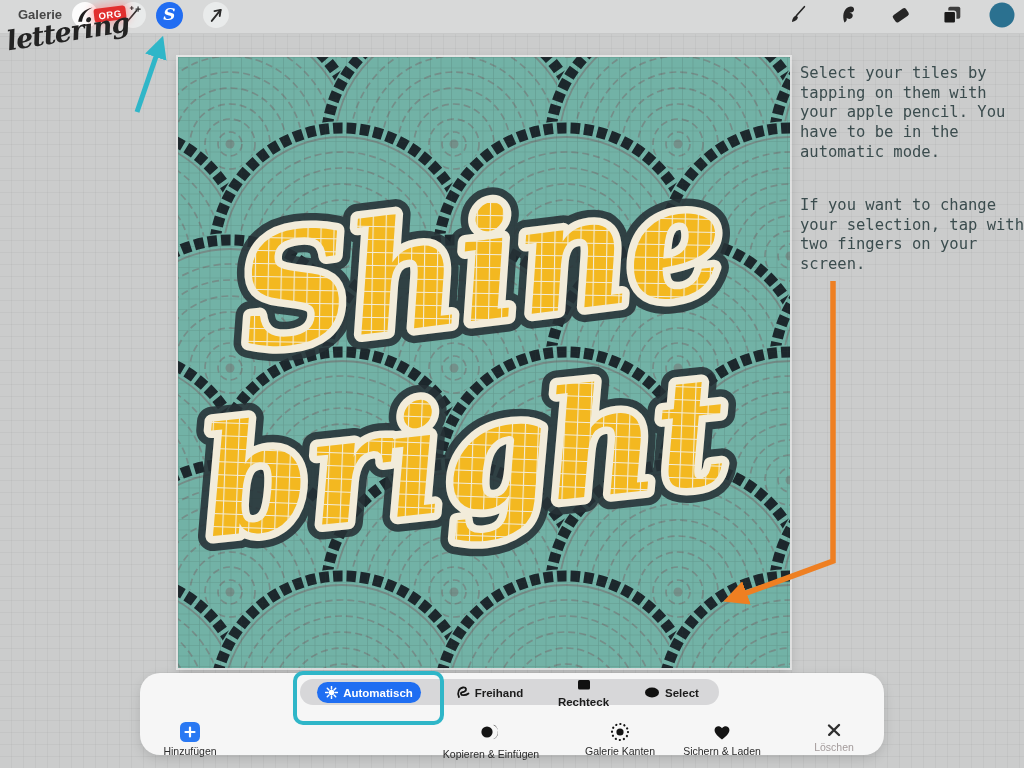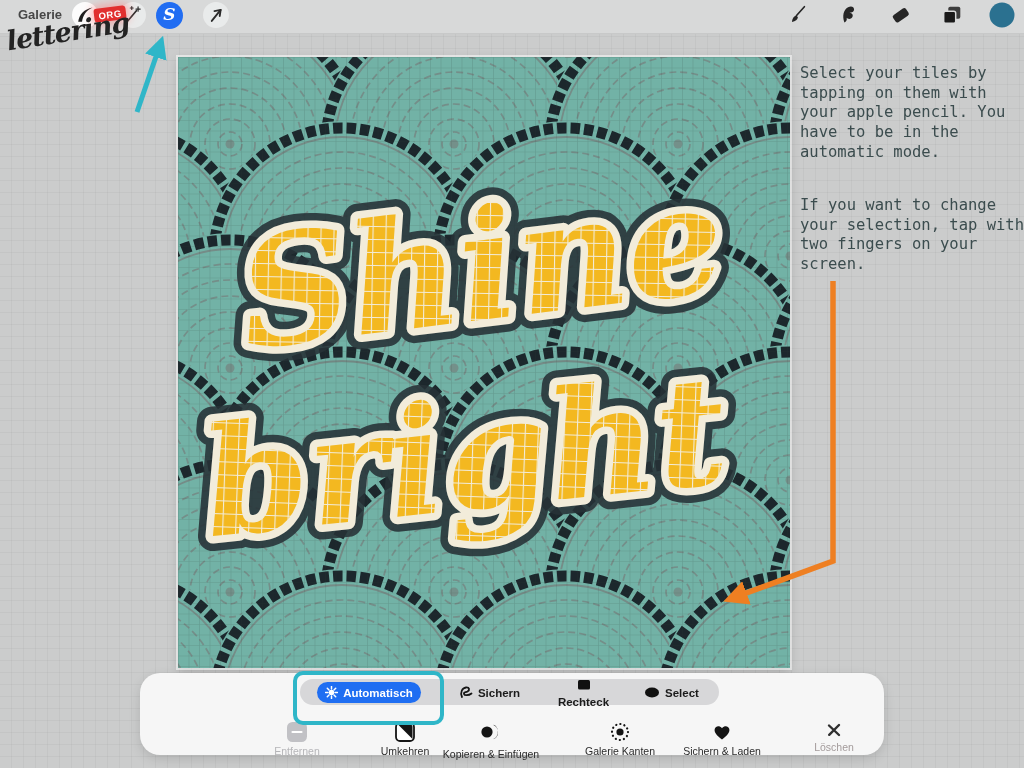--- a/index.html
+++ b/index.html
@@ -615,21 +615,21 @@
     </span>
     <span class="lbl">Automatisch</span>
   </div>
 
   <div id="mode-frei" class="abs mode-item">
     <span>
       <svg width="14" height="13" viewBox="0 0 14 13">
         <path d="M3 11 C.8 6.5 3.2 2 7 1.5 C10.5 1.2 11 4 8.5 5.5 C6.5 6.6 4.5 6 5 8 C5.4 9.6 9.5 9.8 12.5 7.5" stroke="#151515" stroke-width="1.8" fill="none" stroke-linecap="round"></path>
       </svg>
     </span>
-    <span class="lbl">Sichern</span>
+    <span class="lbl">Freihand</span>
   </div>
 
   <div id="mode-rect" class="abs mode-item">
     <span>
       <svg width="14" height="13" viewBox="0 0 14 13">
           <rect x="1" y="2" width="12" height="9.5" rx="1.5" fill="#111"></rect>
         </svg>
     </span>
     <span class="lbl">Rechteck</span>
   </div>
@@ -638,40 +638,31 @@
     <span>
       <svg width="16" height="13" viewBox="0 0 16 13">
           <ellipse cx="8" cy="6.5" rx="7" ry="5" fill="#111"></ellipse>
         </svg>
     </span>
     <span class="lbl">Select</span>
   </div>
 
   <div id="cyan-box" class="abs"></div>
 
-
-  <div id="act-1" class="abs action disabled">
+  <div id="act-0" class="abs action">
     <span class="aicon">
       <svg width="20" height="20" viewBox="0 0 20 20">
-        <rect width="20" height="20" rx="5.5" fill="#c1c1c5"></rect>
-        <path d="M5.5 10 H14.5" stroke="#fff" stroke-width="2.2" stroke-linecap="round"></path>
-      </svg>
-    </span>
-    <span class="lbl">Entfernen</span>
-  </div>
-
-  <div id="act-2" class="abs action">
-    <span class="aicon">
-      <svg width="20" height="20" viewBox="0 0 20 20">
-        <rect x="1" y="1" width="18" height="18" rx="4" fill="#fff" stroke="#141414" stroke-width="1.8"></rect>
-        <path d="M3 2.5 H15 A2.5 2.5 0 0 1 17.5 5 V17 Z" fill="#141414"></path>
-      </svg>
-    </span>
-    <span class="lbl">Umkehren</span>
-  </div>
+        <rect width="20" height="20" rx="5.5" fill="#2a79f3"></rect>
+        <path d="M10 5.5 V14.5 M5.5 10 H14.5" stroke="#fff" stroke-width="2.2" stroke-linecap="round"></path>
+      </svg>
+    </span>
+    <span class="lbl">Hinzufügen</span>
+  </div>
+
+
 
   <div id="act-3" class="abs action">
     <span class="aicon">
       <svg width="20" height="20" viewBox="0 0 20 20">
         <circle cx="6" cy="10" r="5.6" fill="#141414"></circle>
         <path d="M12 2.8 a7.8 7.8 0 0 1 0 14.4 a5 7.2 0 0 0 0 -14.4 z" fill="#141414"></path>
       </svg>
     </span>
     <span class="lbl">Kopieren &amp; Einfügen</span>
   </div>

